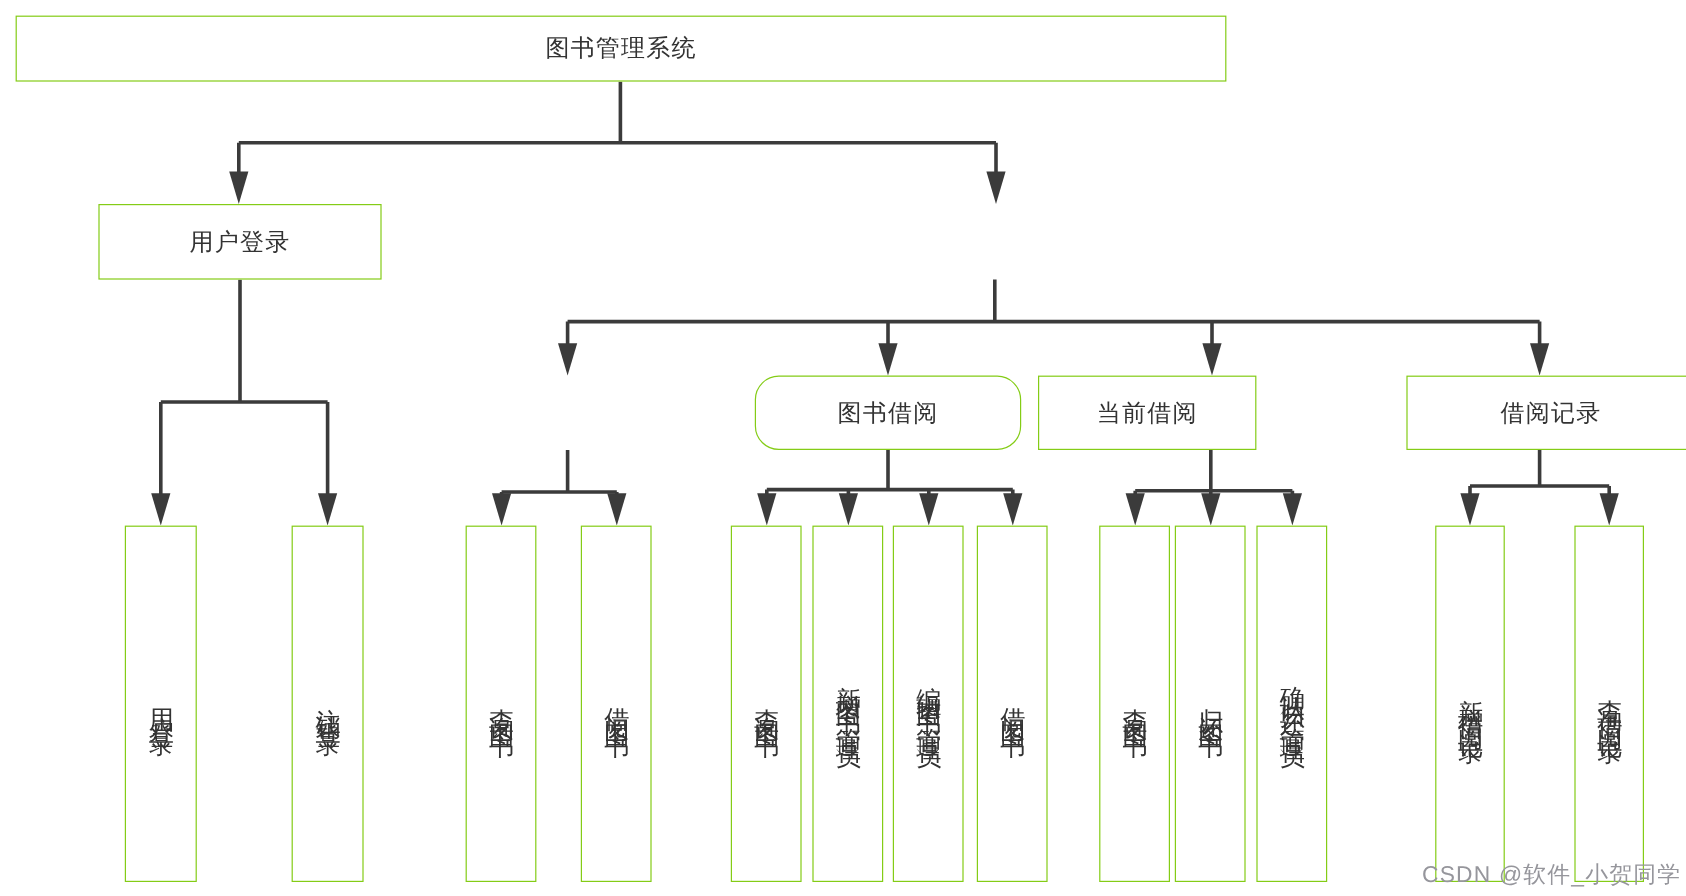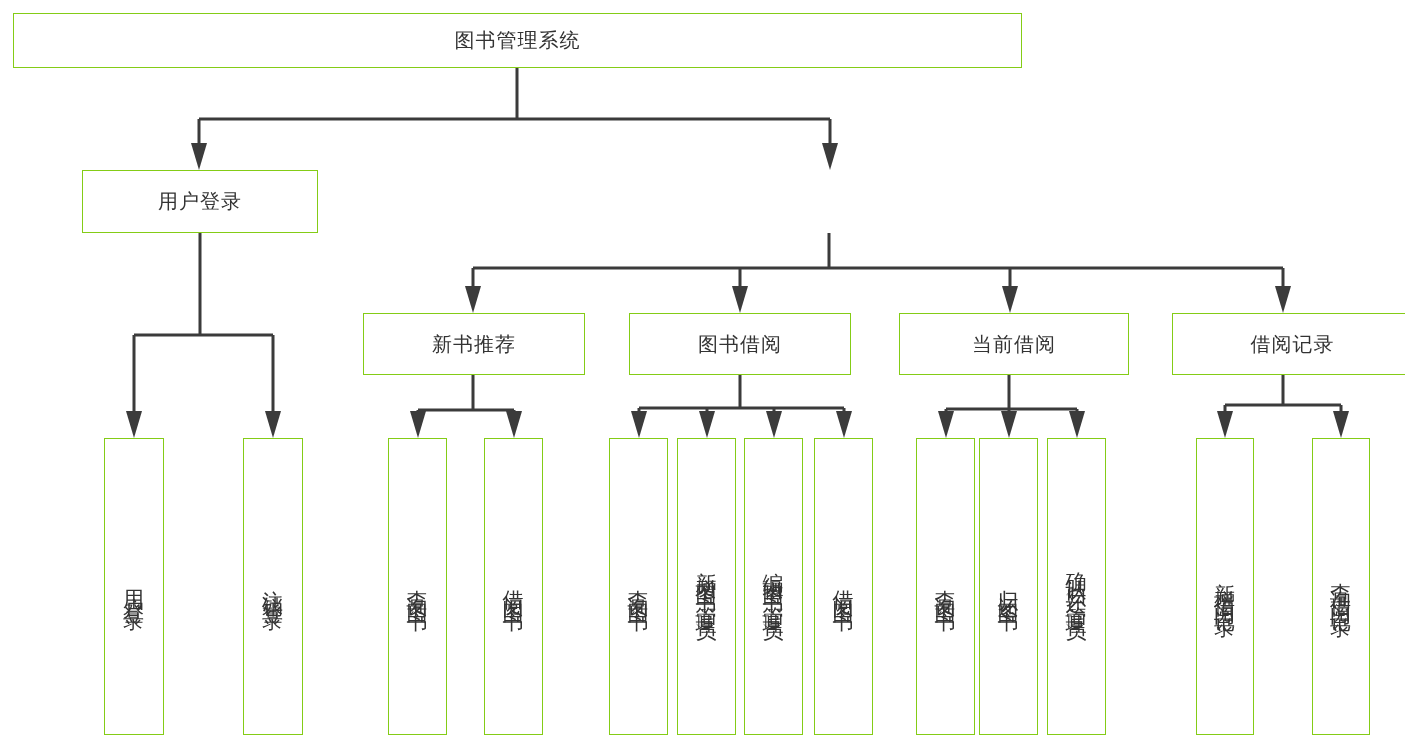--- a/index.html
+++ b/index.html
@@ -70,36 +70,36 @@
       <polygon points="1069,411 1085,411 1077,438"></polygon>
       <polygon points="1217,411 1233,411 1225,438"></polygon>
       <polygon points="1333,411 1349,411 1341,438"></polygon>
     </g>
   </svg>
 
   <div class="node hnode root">图书管理系统</div>
 
   <div class="node hnode l2 user">用户登录</div>
 
-  <div class="node hnode l3" style="left:363px;width:222px;">新书推荐</div>
-  <div class="node hnode l3" style="left:629px;width:222px;">图书借阅</div>
-  <div class="node hnode l3" style="left:899px;width:230px;">当前借阅</div>
+  <div class="node hnode l3" style="left:629px;width:222px;border-radius:20px;">图书借阅</div>
+  <div class="node hnode l3" style="left:865px;width:182px;">当前借阅</div>
   <div class="node hnode l3" style="left:1172px;width:241px;">借阅记录</div>
 
   <div class="node vnode" style="left:104px;width:60px;">用户登录</div>
   <div class="node vnode" style="left:243px;width:60px;">注销登录</div>
 
   <div class="node vnode" style="left:388px;width:59px;">查询图书</div>
   <div class="node vnode" style="left:484px;width:59px;">借阅图书</div>
 
   <div class="node vnode" style="left:609px;width:59px;">查询图书</div>
   <div class="node vnode" style="left:677px;width:59px;">新增图书（管理员）</div>
   <div class="node vnode" style="left:744px;width:59px;">编辑图书（管理员）</div>
   <div class="node vnode" style="left:814px;width:59px;">借阅图书</div>
 
   <div class="node vnode" style="left:916px;width:59px;">查询图书</div>
   <div class="node vnode" style="left:979px;width:59px;">归还图书</div>
   <div class="node vnode" style="left:1047px;width:59px;">确认归还（管理员）</div>
 
   <div class="node vnode" style="left:1196px;width:58px;">新增借阅记录</div>
   <div class="node vnode" style="left:1312px;width:58px;">查询借阅记录</div>
 
+  <div class="watermark">CSDN @软件_小贺同学</div>
 </div>
 
 </body></html>

